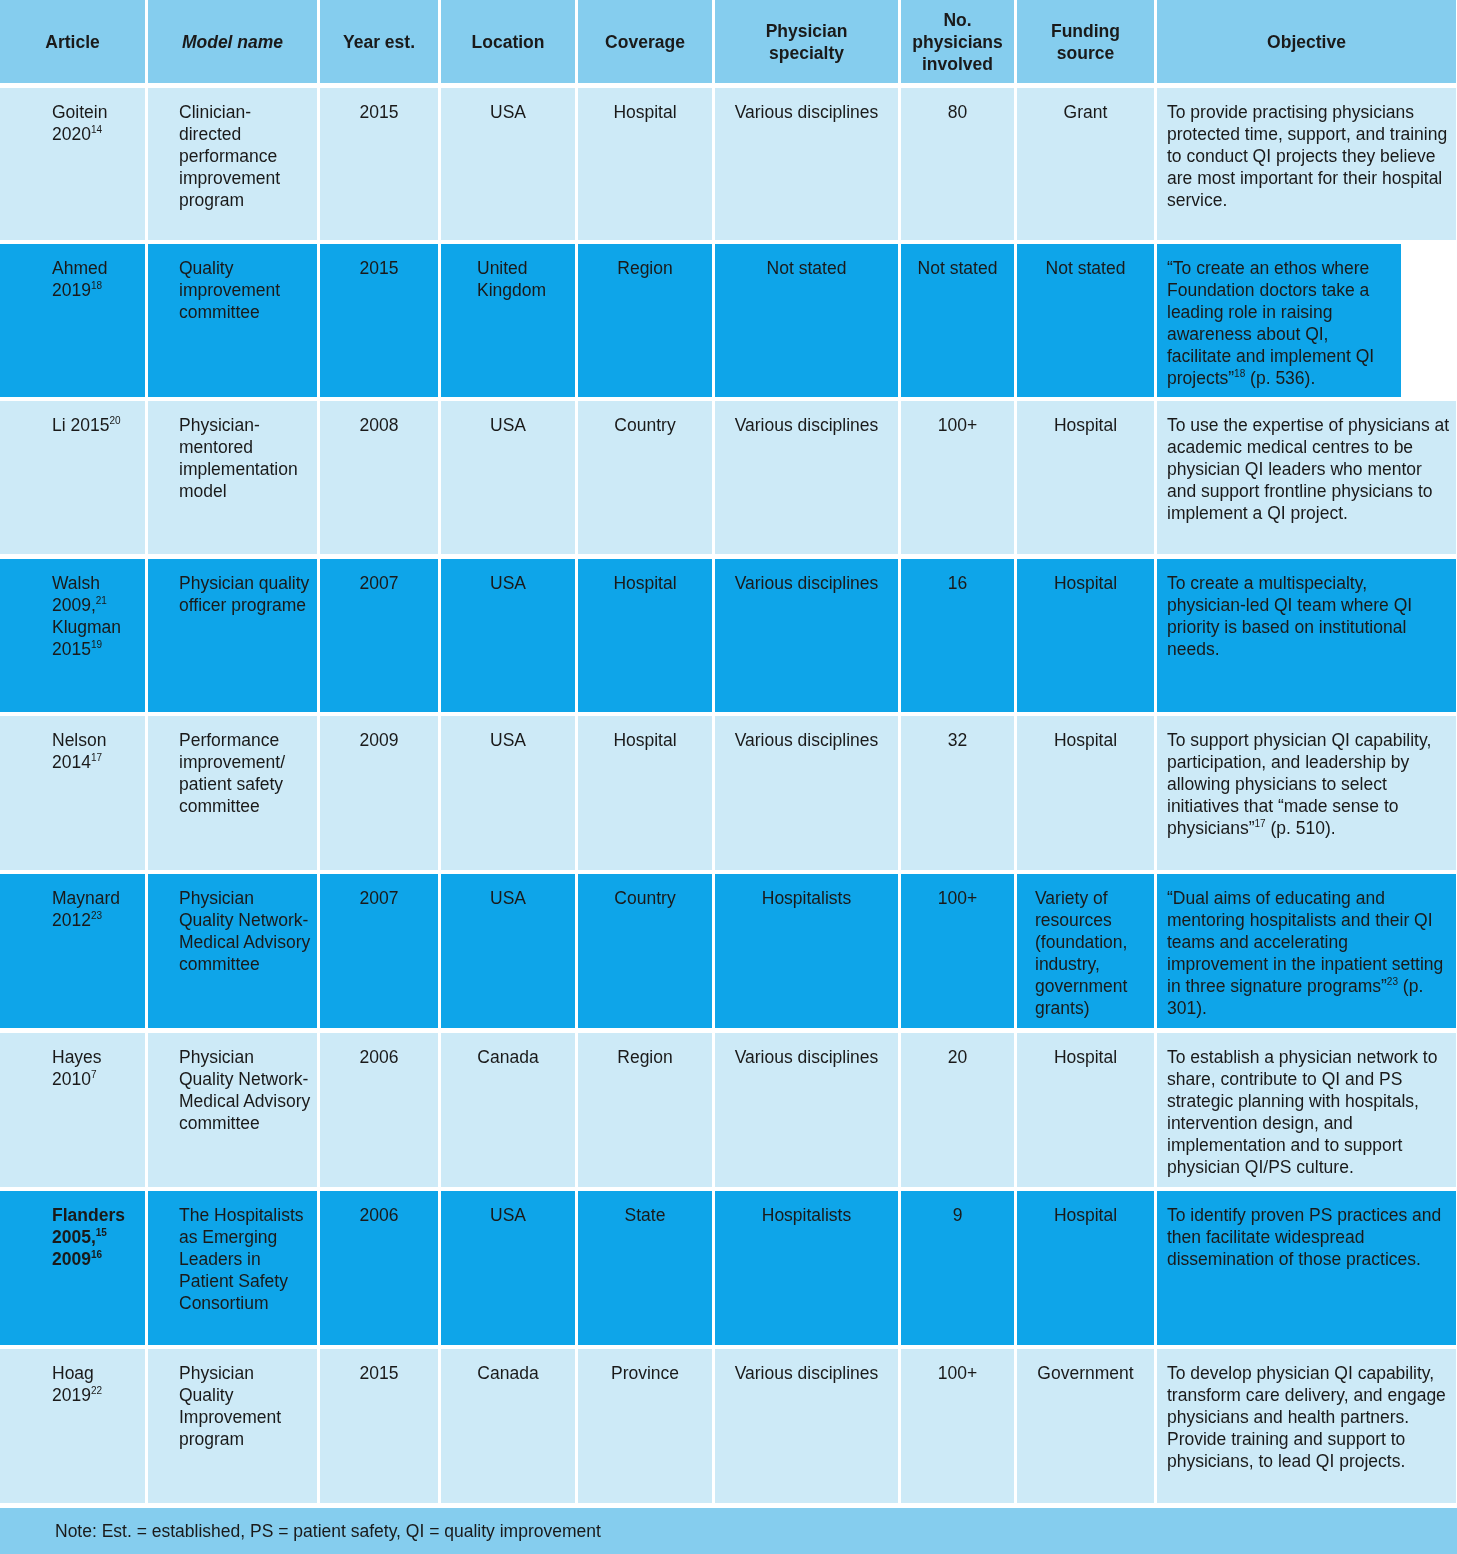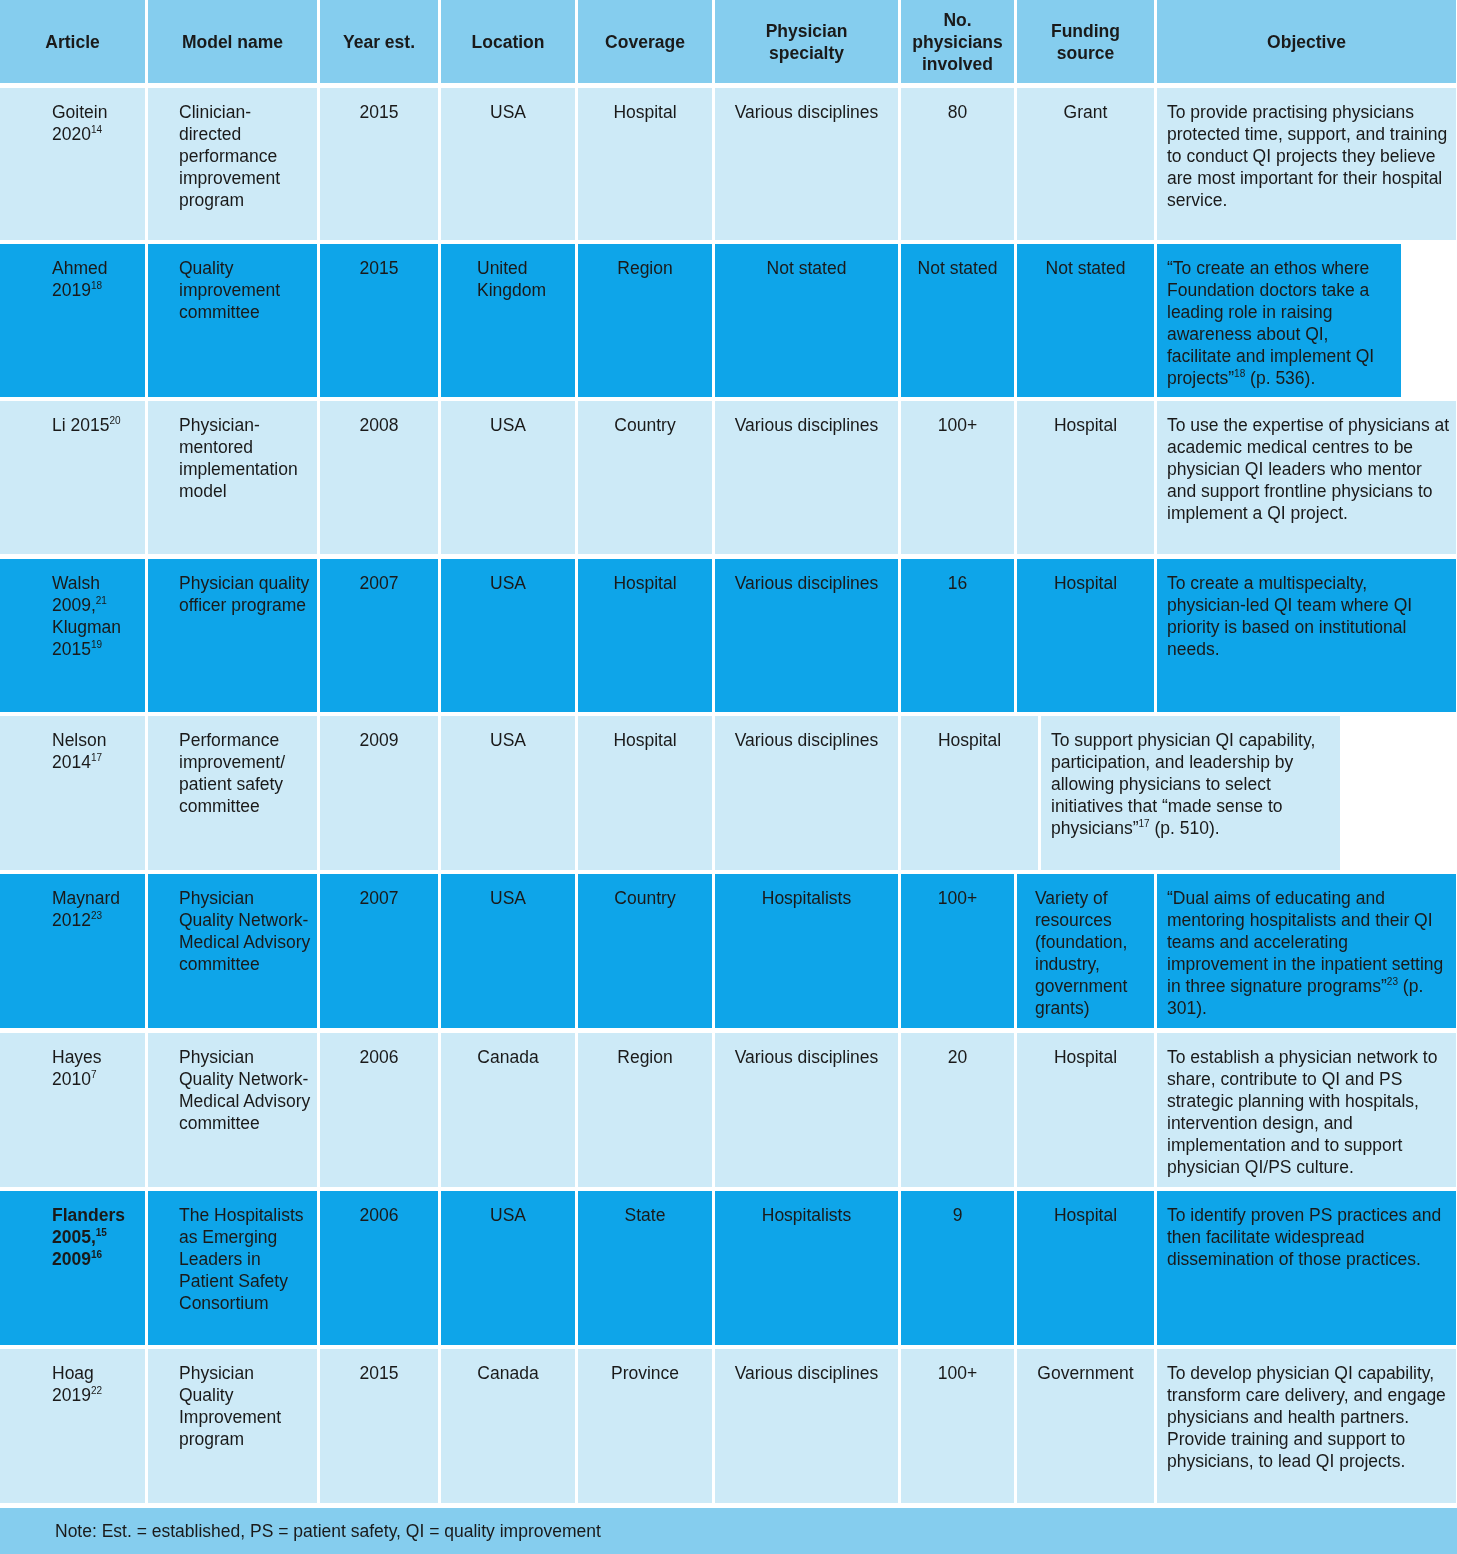--- a/index.html
+++ b/index.html
@@ -19,21 +19,21 @@
   .note { position: absolute; left: 0; top: 1508px; width: 1457px; height: 46px; background: #85cdee;
           font-size: 17.5px; line-height: 46px; box-sizing: border-box; padding-left: 55px; }
 </style>
 </head>
 <body>
 
 <div class="tbl">
 
   <div class="row hdr" style="top:0;height:83px;">
     <div class="cell" style="width:145px;margin-right:3px;">Article</div>
-    <div class="cell" style="width:169px;margin-right:3px;">Model name</div>
+    <div class="cell" style="width:169px;margin-right:3px;font-style:italic;">Model name</div>
     <div class="cell" style="width:118px;margin-right:3px;">Year est.</div>
     <div class="cell" style="width:134px;margin-right:3px;">Location</div>
     <div class="cell" style="width:134px;margin-right:3px;">Coverage</div>
     <div class="cell" style="width:183px;margin-right:3px;padding:0 40px;">Physician specialty</div>
     <div class="cell" style="width:113px;margin-right:3px;padding:0 4px;text-align:center;">No. physicians involved</div>
     <div class="cell" style="width:137px;margin-right:3px;padding:0 30px;">Funding source</div>
     <div class="cell" style="width:299px;">Objective</div>
   </div>
 
   <div id="rows">
@@ -165,20 +165,23 @@
         </div>
         <div class="cell c-center" style="width: 134px; margin-right: 3px;">
           <div class="txt">USA</div>
         </div>
         <div class="cell c-center" style="width: 134px; margin-right: 3px;">
           <div class="txt">Hospital</div>
         </div>
         <div class="cell c-center" style="width: 183px; margin-right: 3px;">
           <div class="txt">Various disciplines</div>
         </div>
+        <div class="cell c-center" style="width: 113px; margin-right: 3px;">
+          <div class="txt">32</div>
+        </div>
         <div class="cell c-center" style="width: 137px; margin-right: 3px;">
           <div class="txt">Hospital</div>
         </div>
         <div class="cell c-left" style="width: 299px;">
           <div class="txt" style="left: 10px; right: 6px;"><span>To support physician QI capability, participation, and leadership by allowing physicians to select initiatives that “made sense to physicians”</span><sup>17</sup><span> (p. 510).</span></div>
         </div>
       </div>
       <div class="row green" style="top: 874px; height: 154px;">
         <div class="cell c-left" style="width: 145px; margin-right: 3px;">
           <div class="txt" style="left: 52px; right: 6px; width: 80px;"><span>Maynard 2012</span><sup>23</sup></div>

